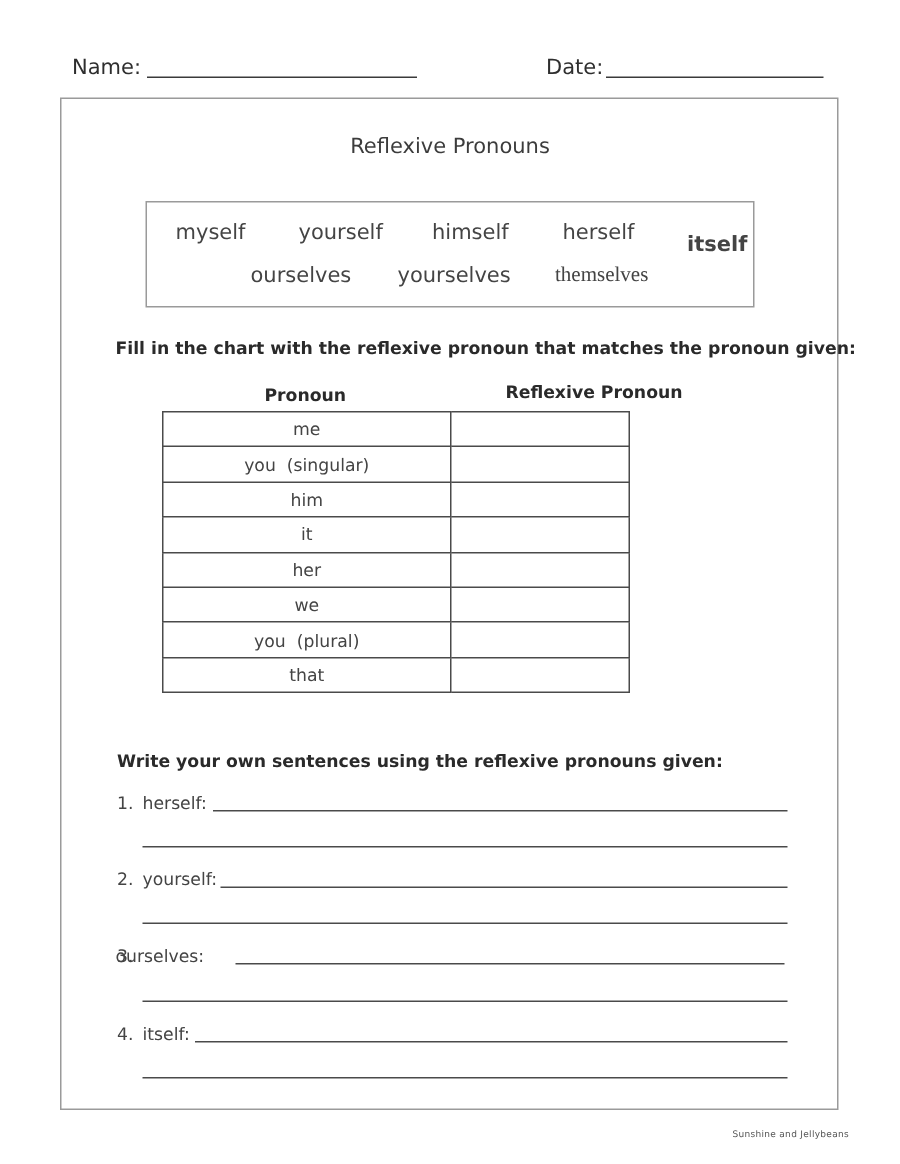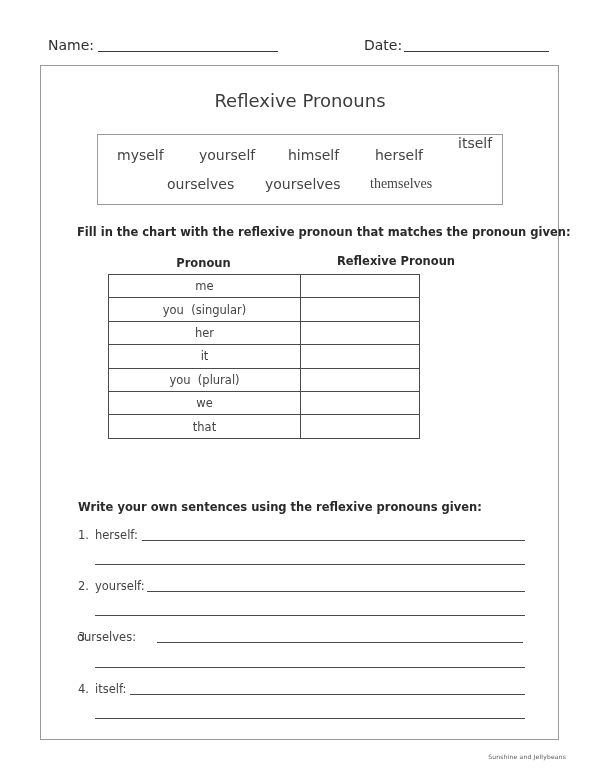--- a/index.html
+++ b/index.html
@@ -5,21 +5,21 @@
   html, body { margin:0; padding:0; }
   body {
     width:600px; height:776px; position:relative; background:#ffffff;
     font-family:"DejaVu Sans", "Liberation Sans", sans-serif; color:#3a3a3a;
     overflow:hidden;
   }
   .abs { position:absolute; }
   .hdr-label { font-size:14px; color:#2e2e2e; }
   .blank { position:absolute; border-bottom:1px solid #3a3a3a; height:0; }
   .frame { left:40px; top:65px; width:519px; height:675px; border:1px solid #9a9a9a; box-sizing:border-box; }
-  .title { left:0; width:600px; top:90px; text-align:center; font-size:18px; color:#3c3c3c; }
+  .title { left:0; width:600px; top:90px; text-align:center; font-size:14px; color:#3c3c3c; }
   .wordbox { left:97px; top:134px; width:406px; height:71px; border:1px solid #9a9a9a; box-sizing:border-box; }
   .word { position:absolute; font-size:14px; color:#444; white-space:nowrap; }
   .instr { font-size:11.5px; font-weight:bold; color:#2a2a2a; white-space:nowrap; }
   .th { position:absolute; font-size:11.5px; font-weight:bold; color:#2a2a2a; text-align:center; }
   table.chart {
     position:absolute; left:108px; top:274px; width:312px; border-collapse:collapse;
   }
   table.chart td {
     border:1.5px solid #4a4a4a; height:22.4px; padding:0; font-size:11.5px; color:#444; text-align:center;
   }
@@ -38,21 +38,21 @@
 
 <div class="abs frame"></div>
 
 <div class="abs title">Reflexive Pronouns</div>
 
 <div class="abs wordbox">
   <span class="word" style="left:19px; top:12px;">myself</span>
   <span class="word" style="left:101px; top:12px;">yourself</span>
   <span class="word" style="left:190px; top:12px;">himself</span>
   <span class="word" style="left:277px; top:12px;">herself</span>
-  <span class="word" style="left:360px; top:0;">itself</span>
+  <span class="word" style="left:360px; top:20px;font-weight:bold;">itself</span>
   <span class="word" style="left:69px; top:41px;">ourselves</span>
   <span class="word" style="left:167px; top:41px;">yourselves</span>
   <span class="word" style="left:272px; top:41px;font-family:Liberation Serif, serif;">themselves</span>
 </div>
 
 <div class="abs instr" style="left:77px; top:225px;">Fill in the chart with the reflexive pronoun that matches the pronoun given:</div>
 
 <div class="th" style="left:108px; top:256px; width:191px;">Pronoun</div>
 <div class="th" style="left:300px; top:254px; width:192px;">Reflexive Pronoun</div>
 
@@ -60,33 +60,37 @@
   <tbody>
       <tr>
     <td class="c1">me</td>
     <td></td>
   </tr>
   <tr>
     <td class="c1" style="white-space:pre;">you  (singular)</td>
     <td></td>
   </tr>
   <tr>
-    <td class="c1">her</td>
+    <td class="c1">him</td>
     <td></td>
   </tr>
   <tr>
     <td class="c1">it</td>
     <td></td>
   </tr>
   <tr>
-    <td class="c1" style="white-space:pre;">you  (plural)</td>
+    <td class="c1">her</td>
     <td></td>
   </tr>
   <tr>
     <td class="c1">we</td>
+    <td></td>
+  </tr>
+  <tr>
+    <td class="c1" style="white-space:pre;">you  (plural)</td>
     <td></td>
   </tr>
   <tr>
     <td class="c1">that</td>
     <td></td>
   </tr>
 </tbody>
   </table>
 
 <div class="abs instr" style="left:78px; top:500px;">Write your own sentences using the reflexive pronouns given:</div>

